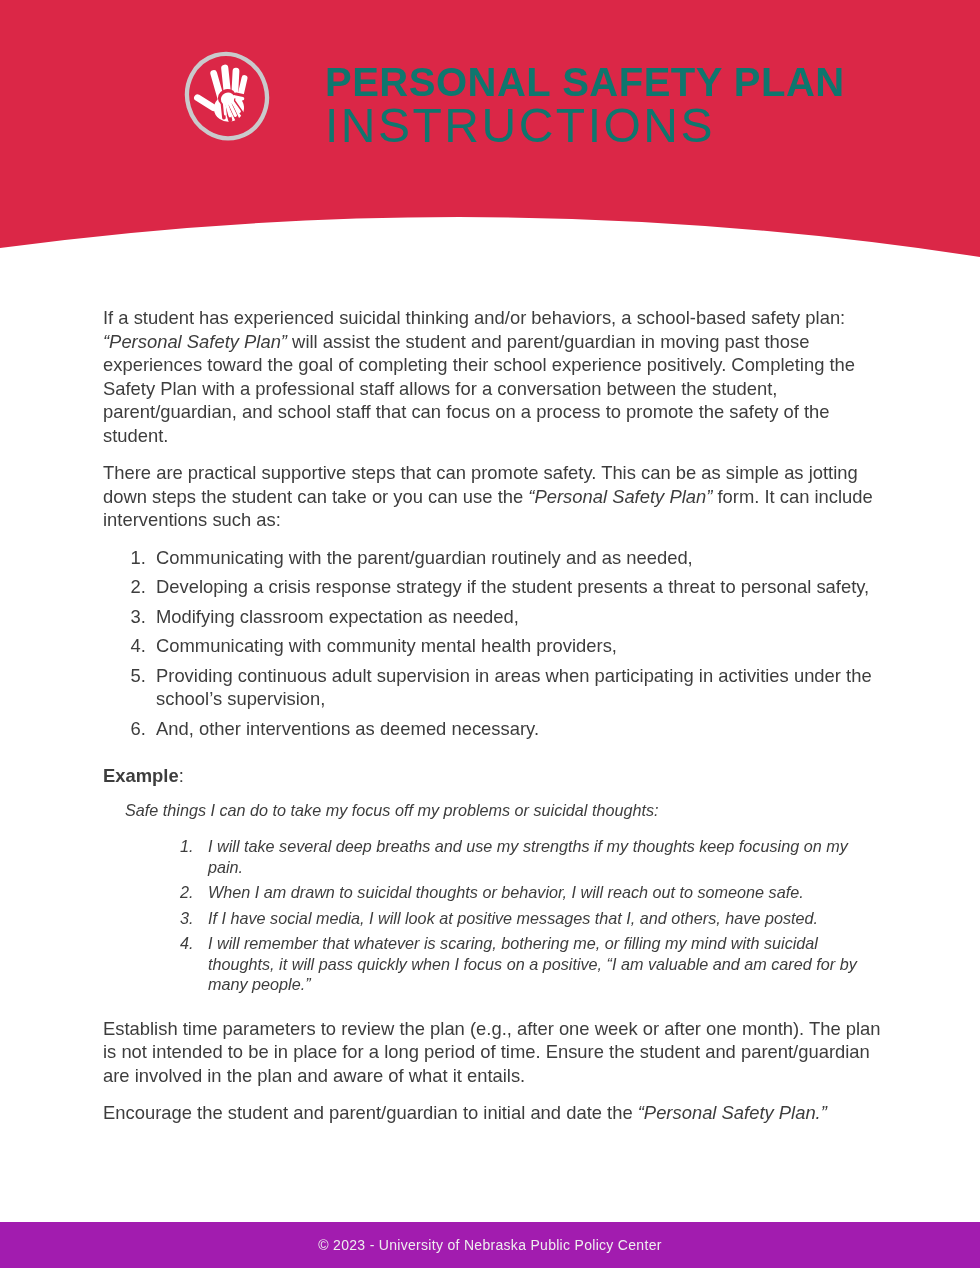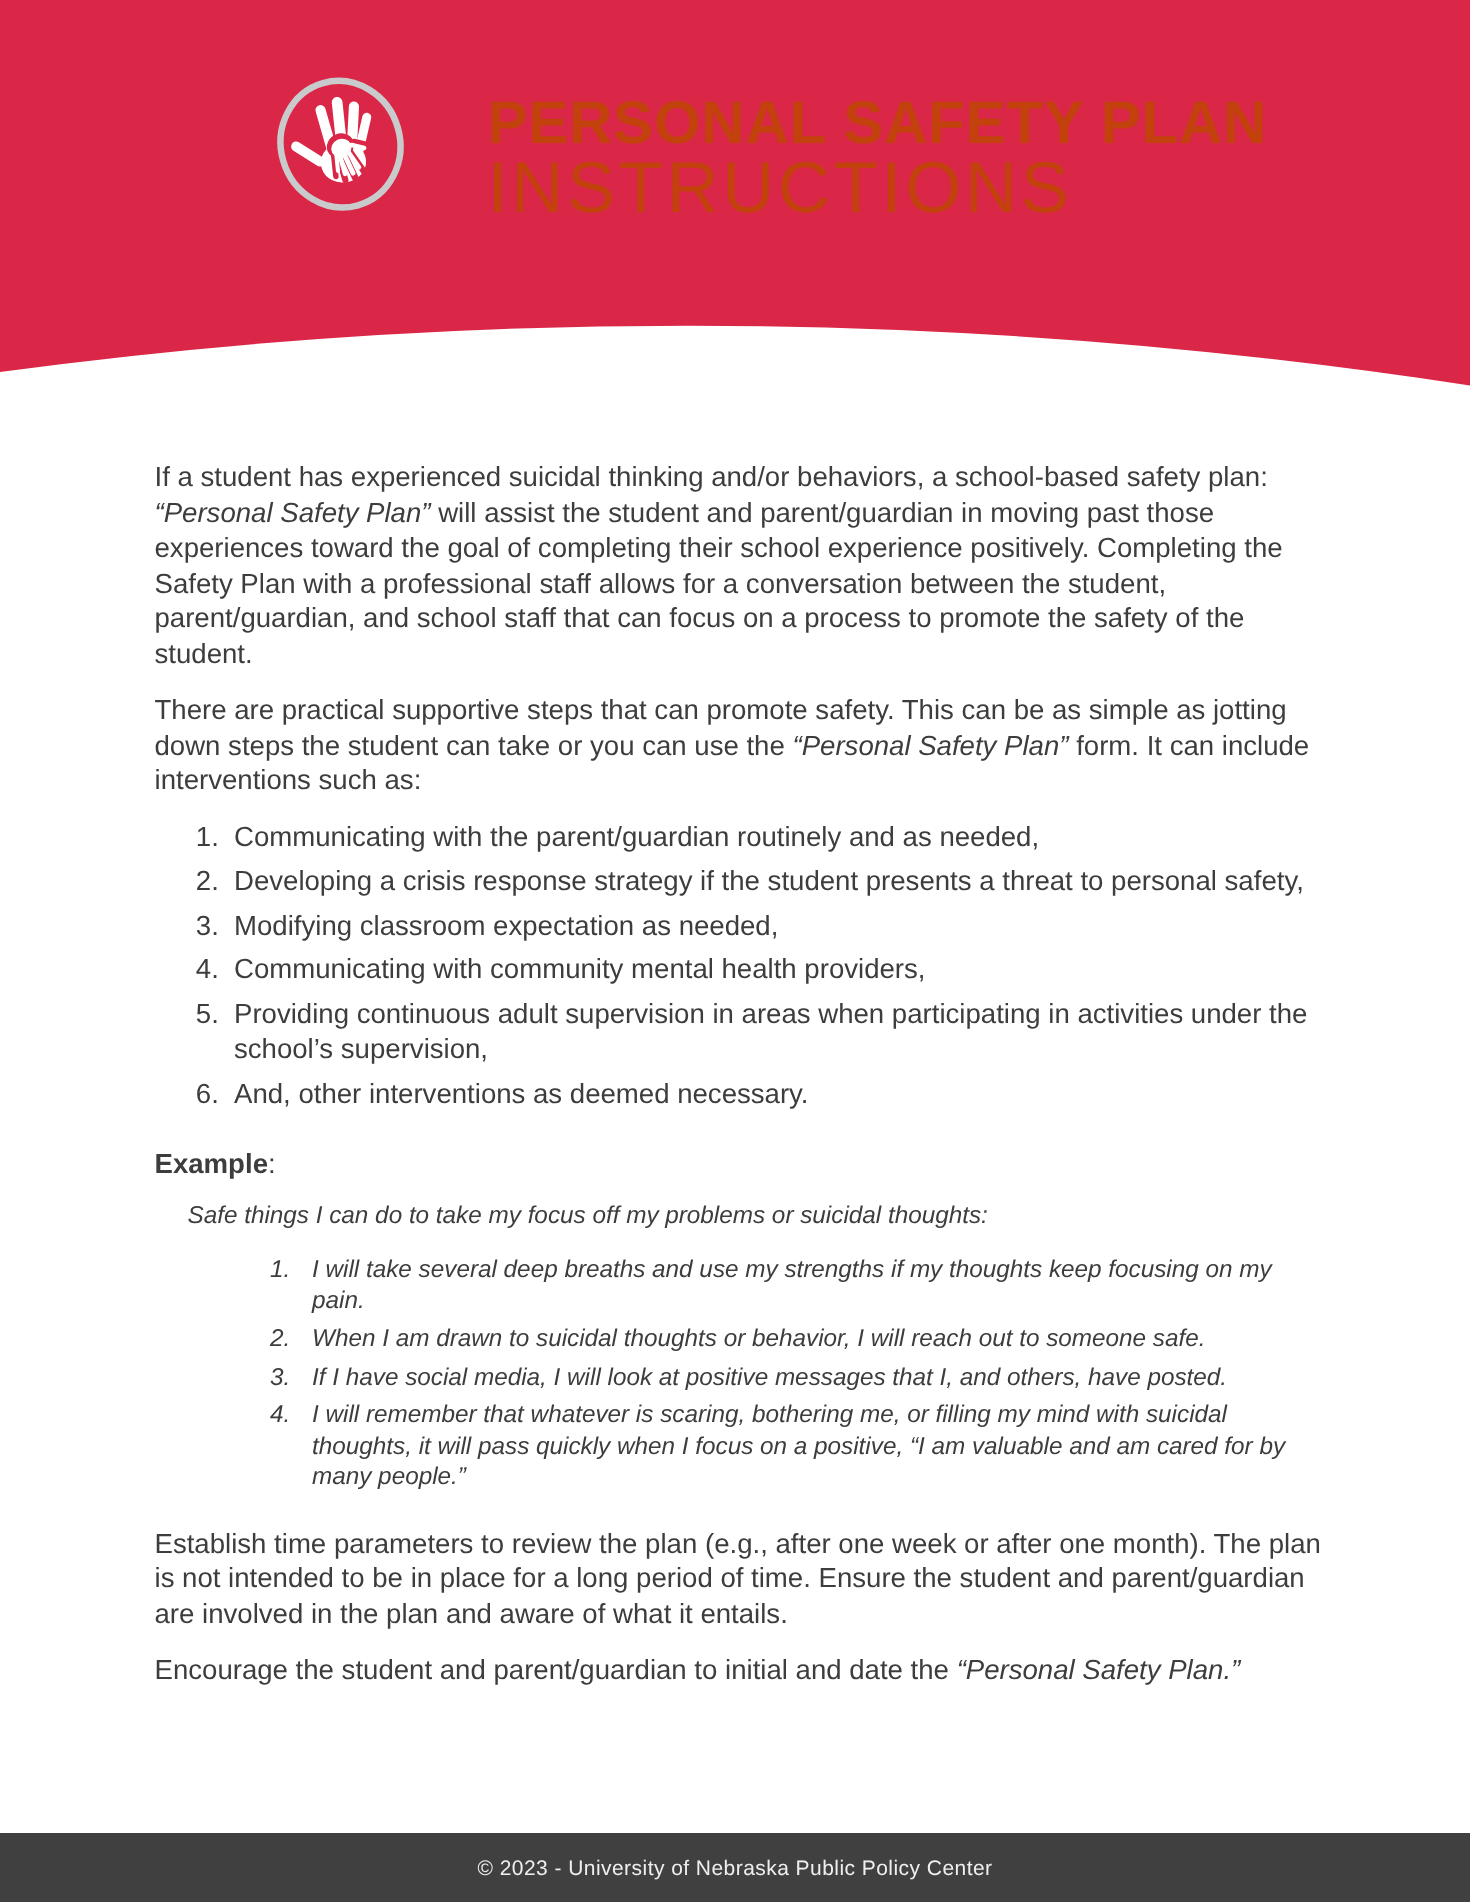--- a/index.html
+++ b/index.html
@@ -34,21 +34,21 @@
     color: #ffffff;
     font-weight: bold;
     font-size: 14.5px;
     line-height: 17px;
     letter-spacing: 0.3px;
   }
   .title-block {
     position: absolute;
     top: 60px;
     left: 325px;
-    color: #c2410c;
+    color: #0f766e;
   }
   .page-title {
     font-size: 40px;
     font-weight: 800;
     letter-spacing: 0.5px;
     line-height: 44px;
   }
   .page-subtitle {
     font-size: 48px;
     font-weight: 300;
@@ -95,21 +95,21 @@
   ol.example-list li {
     padding-left: 10px;
     margin-bottom: 5px;
   }
   
   .footer-bar {
     position: absolute;
     bottom: 0; left: 0;
     width: 980px;
     height: 46px;
-    background: #404040;
+    background: #a21caf;
     display: flex;
     align-items: center;
     justify-content: center;
   }
   .copyright {
     color: #efefef;
     font-size: 14px;
     letter-spacing: 0.3px;
   }
 </style>

